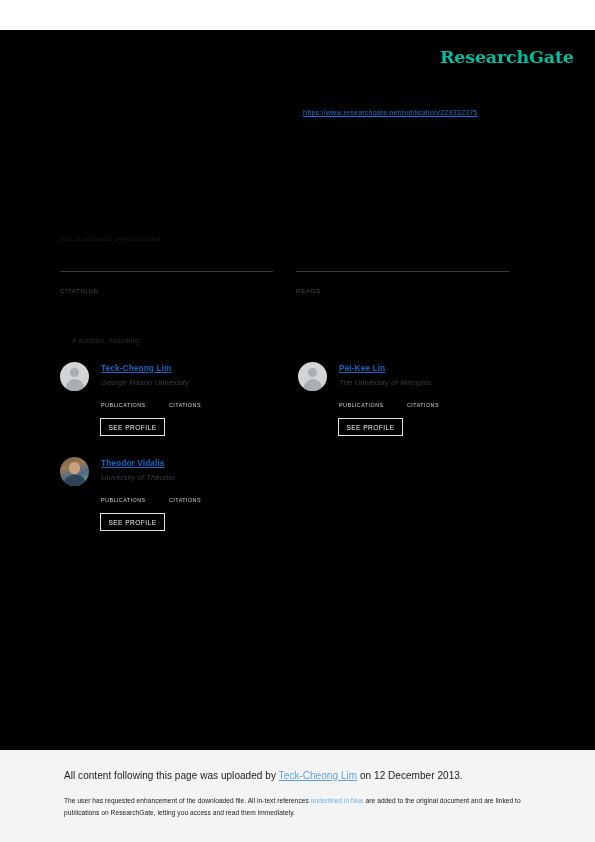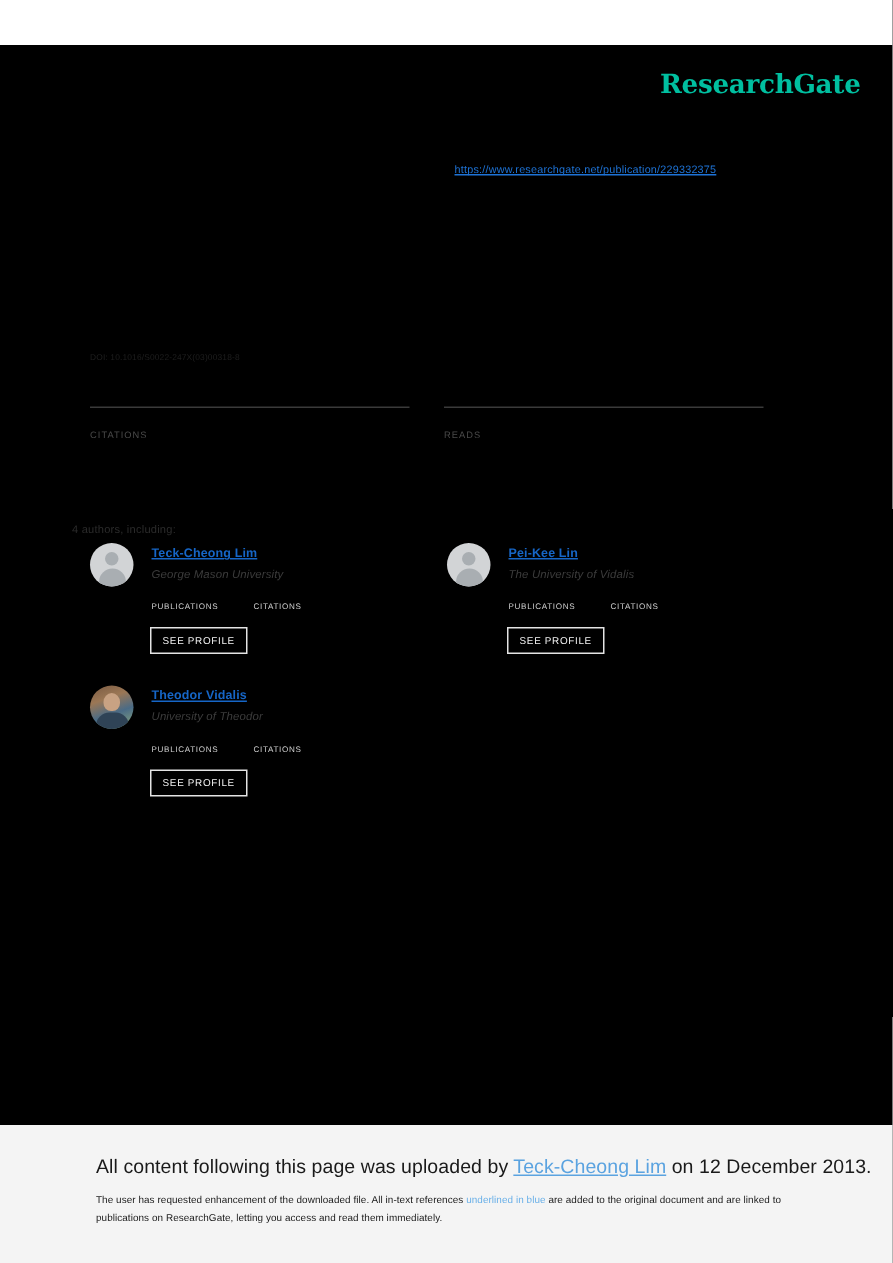--- a/index.html
+++ b/index.html
@@ -105,26 +105,25 @@
   .stat .label {
     margin-top: 1px;
     font-size: 6.2px;
     color: #4a4a4a;
     letter-spacing: 0.7px;
   }
 
   
   .authors-heading {
     position: absolute;
-    left: 48px;
+    left: 72px;
     top: 336px;
     font-size: 7.4px;
     color: #2b2b2b;
     letter-spacing: 0.15px;
-    margin-top: 12px;
   }
 
   .author {
     position: absolute;
     width: 236px;
   }
   .author.a1 { left: 60px;  top: 362px; }
   .author.a2 { left: 298px; top: 362px; }
   .author.a3 { left: 60px;  top: 457px; }
 
@@ -250,21 +249,21 @@
     left: 0;
     top: 750px;
     width: 595px;
     height: 92px;
     background: #f4f4f4;
   }
   .footer-upload {
     position: absolute;
     left: 64px;
     top: 20px;
-    font-size: 13px;
+    font-size: 10px;
     color: #1a1a1a;
     white-space: nowrap;
     letter-spacing: 0.05px;
   }
   .footer-upload .name-link { color: #5ba3e0; }
   .footer-note {
     position: absolute;
     left: 64px;
     top: 45px;
     width: 470px;
@@ -322,21 +321,21 @@
     </div>
     <button class="see-profile">SEE PROFILE</button>
   </div>
 
   <div class="author a2">
     <div class="avatar">
       <div class="head"></div>
       <div class="body"></div>
     </div>
     <a class="author-name" href="#">Pei-Kee Lin</a>
-    <div class="author-affil">The University of Vidalis</div>
+    <div class="author-affil">The University of Memphis</div>
     <div class="metrics">
       <div class="metric pubs">
         <div class="m-val"></div>
         <div class="m-lab">PUBLICATIONS</div>
       </div>
       <div class="metric cits">
         <div class="m-val"></div>
         <div class="m-lab">CITATIONS</div>
       </div>
     </div>

